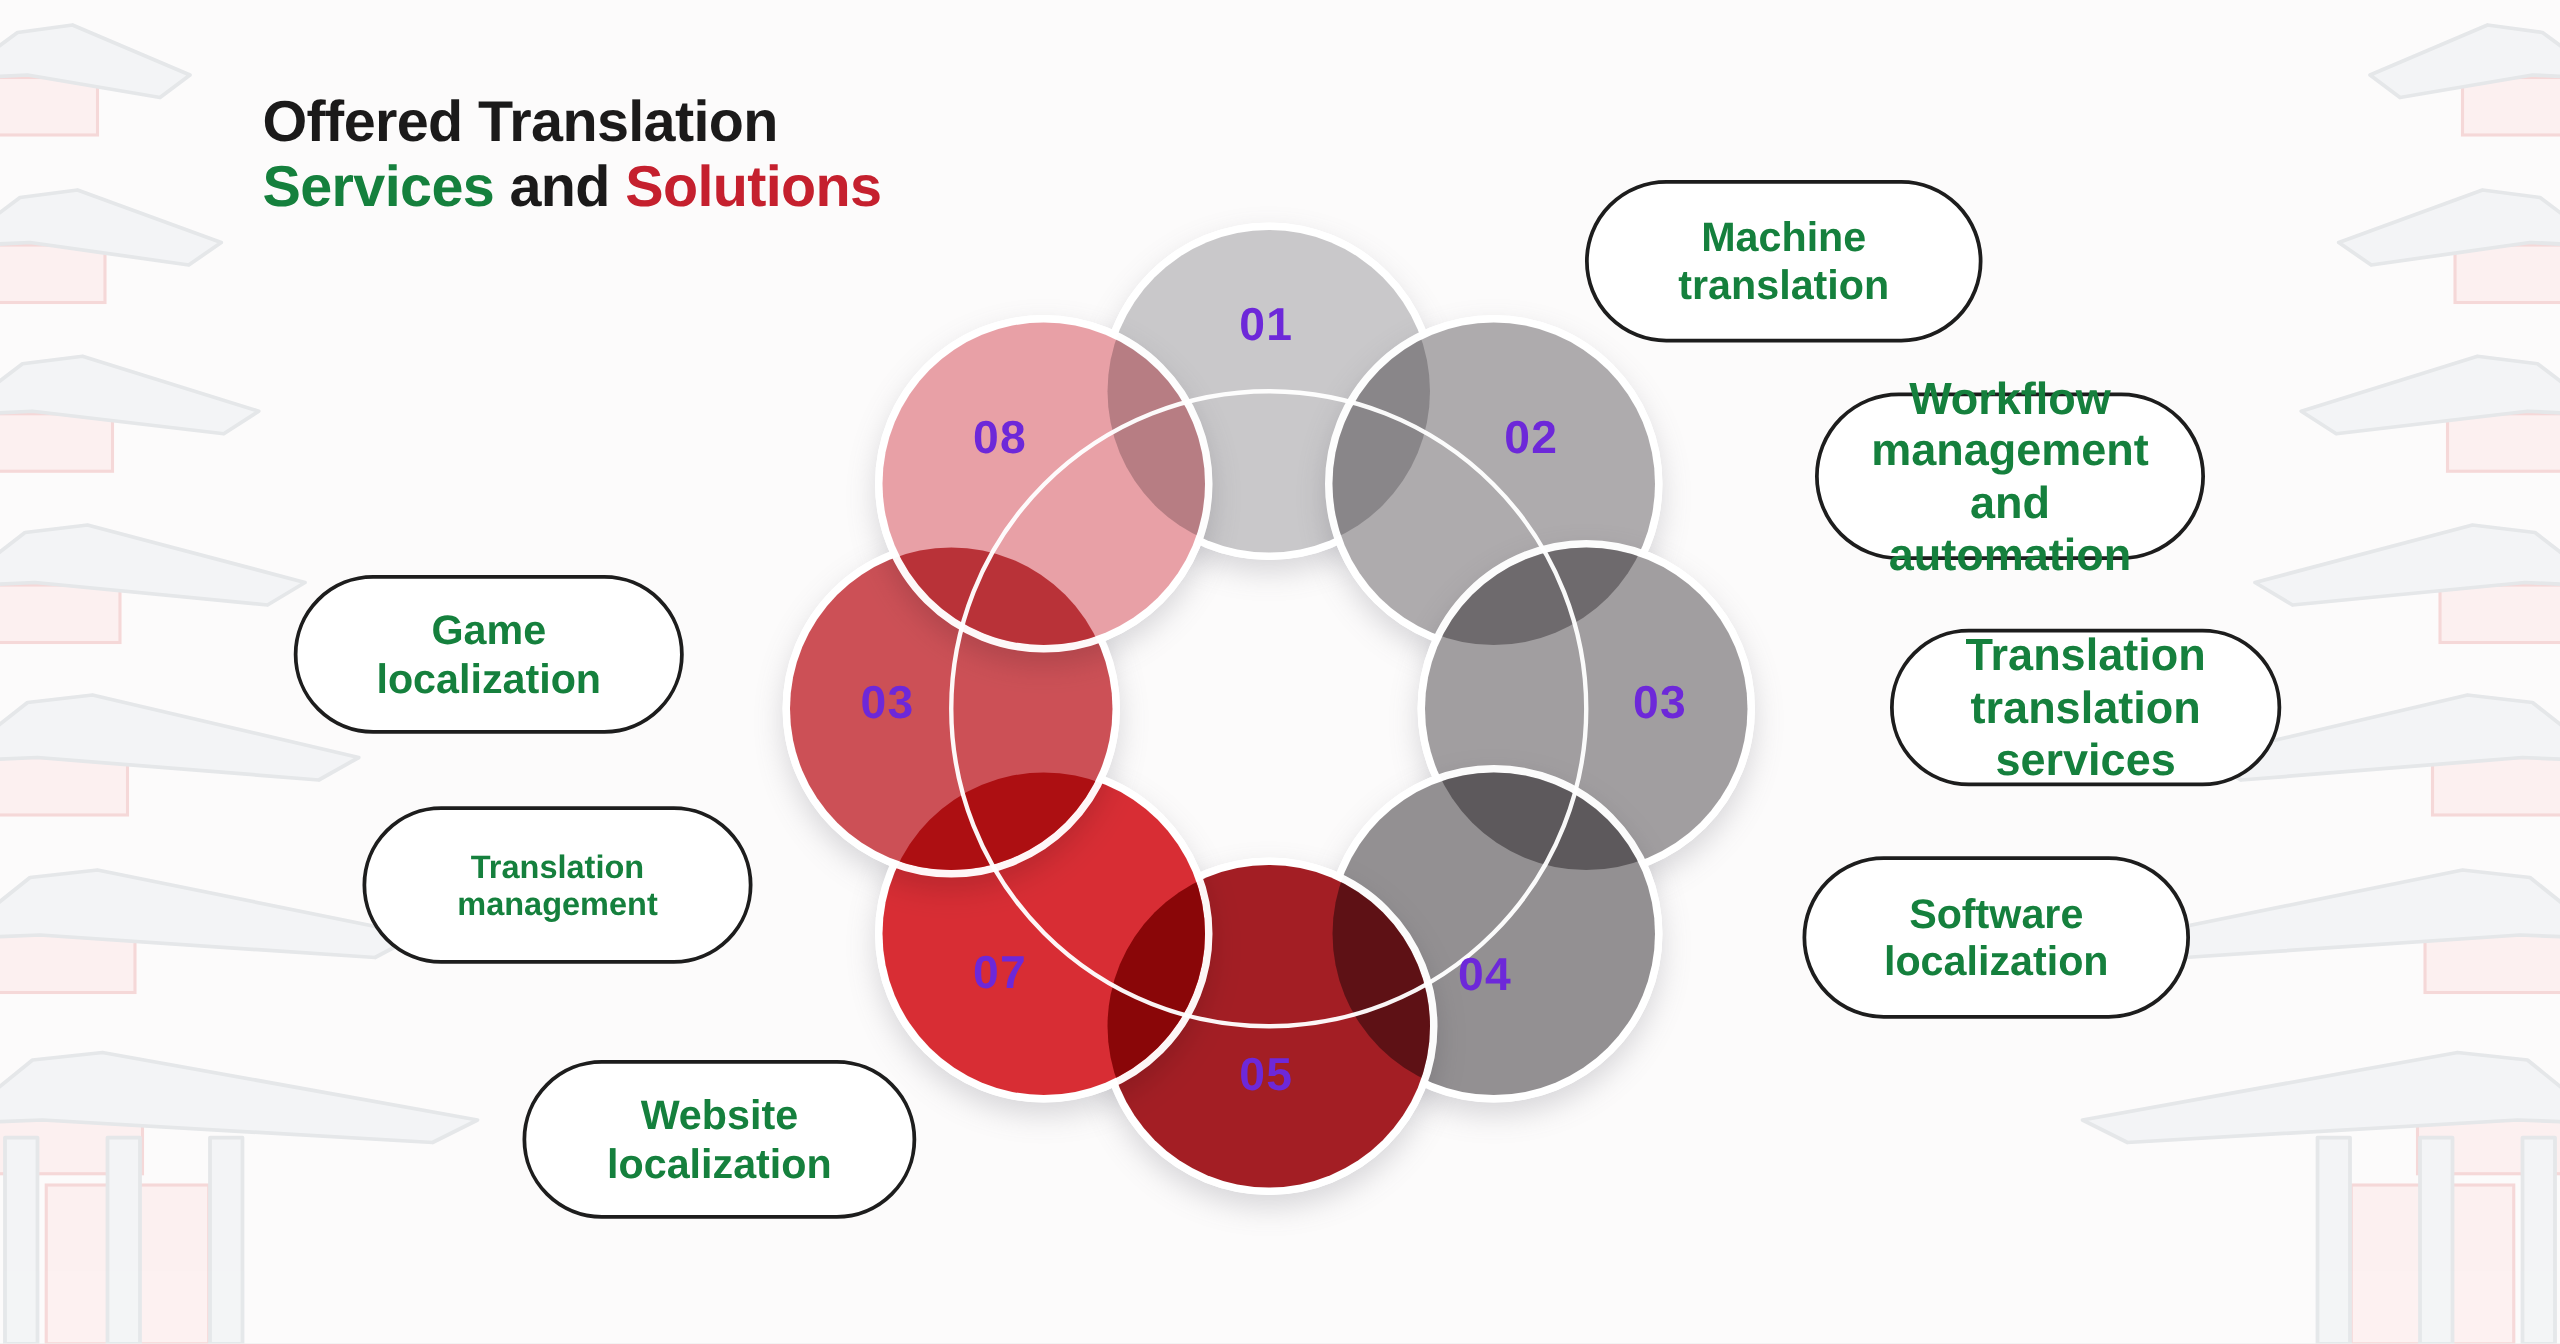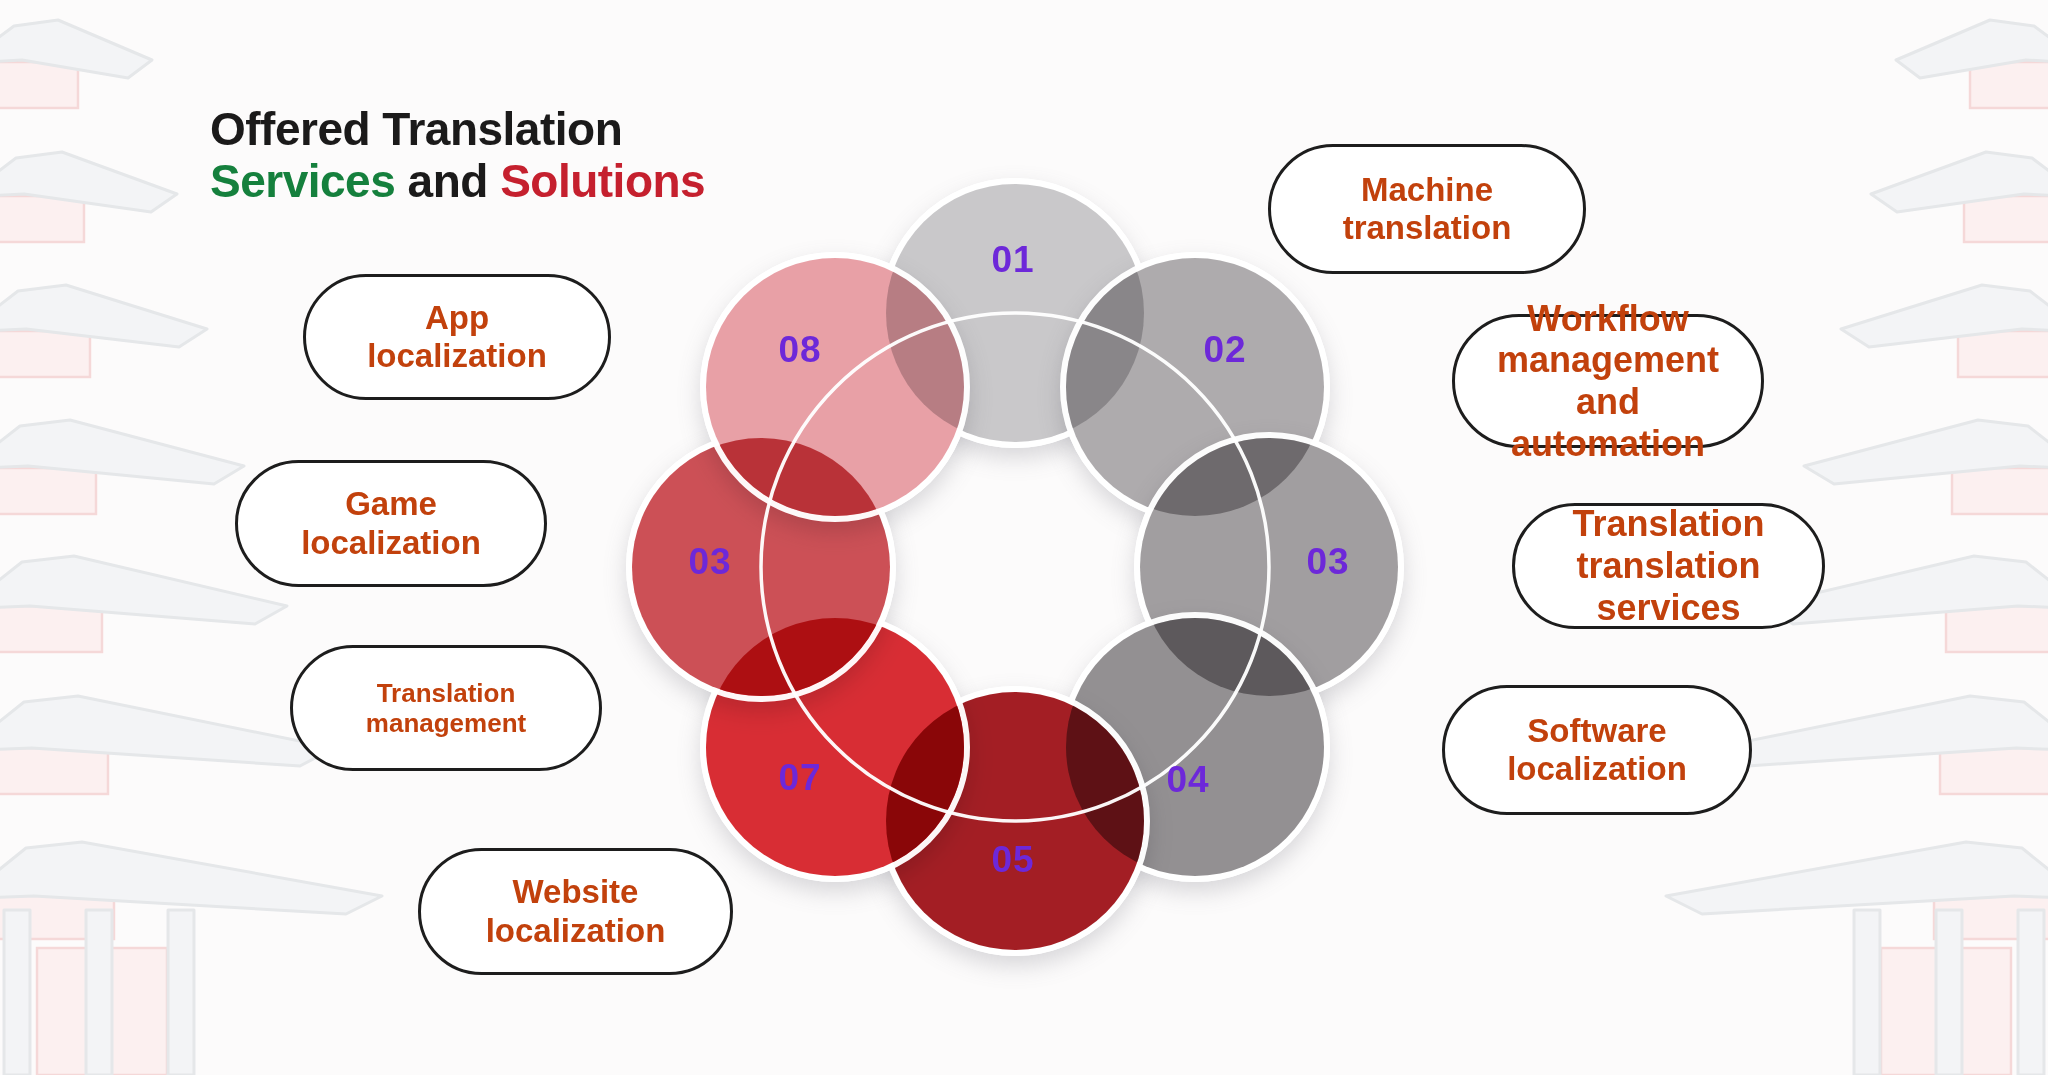--- a/index.html
+++ b/index.html
@@ -7,36 +7,36 @@
     position:relative;width:2048px;height:1075px;overflow:hidden;
     background:#fcfbfb;
     font-family:"Liberation Sans", sans-serif;
   }
   
   .pagoda{position:absolute;top:0;pointer-events:none;}
   .pagoda.left{left:-18px;}
   .pagoda.right{right:-18px;transform:scaleX(-1);}
   
   .title{position:absolute;left:210px;top:72px;font-weight:bold;
-         font-size:46px;line-height:1.12;letter-spacing:-0.5px;color:#1b1a1a;margin-top:32px;}
+         font-size:46px;line-height:1.12;letter-spacing:-0.5px;color:#1b1a1a;}
   
   .disk{position:absolute;width:270px;height:270px;border-radius:50%;
         background:#ffffff;box-shadow:0 10px 22px rgba(110,110,125,.25);}
   .halo{position:absolute;width:270px;height:270px;border-radius:50%;
         border:6px solid rgba(255,255,255,.96);box-sizing:border-box;background:transparent;}
   .circle{position:absolute;width:258px;height:258px;border-radius:50%;
           mix-blend-mode:multiply;opacity:.94;}
   .ring-overlay{position:absolute;left:0;top:0;pointer-events:none;}
   .num{position:absolute;transform:translate(-50%,-50%);color:#6d28d9;
        font-weight:bold;font-size:37px;letter-spacing:1px;}
   
   .pill{position:absolute;background:#ffffff;border:3px solid #1d1d1d;
         border-radius:70px;box-sizing:border-box;
         display:flex;align-items:center;justify-content:center;text-align:center;
-        color:#c2410c;font-weight:bold;line-height:1.16;padding:8px 26px;}
+        color:#15803d;font-weight:bold;line-height:1.16;padding:8px 26px;}
   .fs33{font-size:33px;}
   .fs31{font-size:26px;}
   .fs27{font-size:36px;}
 </style>
 </head>
 <body>
 
 <div class="canvas">
 
   <svg class="pagoda left" width="430" height="1075" viewBox="0 0 430 1075">
@@ -126,23 +126,20 @@
   <div class="pill fs27" style="left:1452px;top:314px;width:312px;height:134px">
     <span>Workflow management and automation</span>
   </div>
   <div class="pill fs27" style="left:1512px;top:503px;width:313px;height:126px">
     <span>Translation translation services</span>
   </div>
   <div class="pill fs33" style="left:1442px;top:685px;width:310px;height:130px">
     <span>Software localization</span>
   </div>
 
-  <div class="pill fs33" style="left:303px;top:274px;width:308px;height:126px">
-    <span>App localization</span>
-  </div>
   <div class="pill fs33" style="left:235px;top:460px;width:312px;height:127px">
     <span>Game localization</span>
   </div>
   <div class="pill fs31" style="left:290px;top:645px;width:312px;height:126px">
     <span>Translation management</span>
   </div>
   <div class="pill fs33" style="left:418px;top:848px;width:315px;height:127px">
     <span>Website localization</span>
   </div>
 

